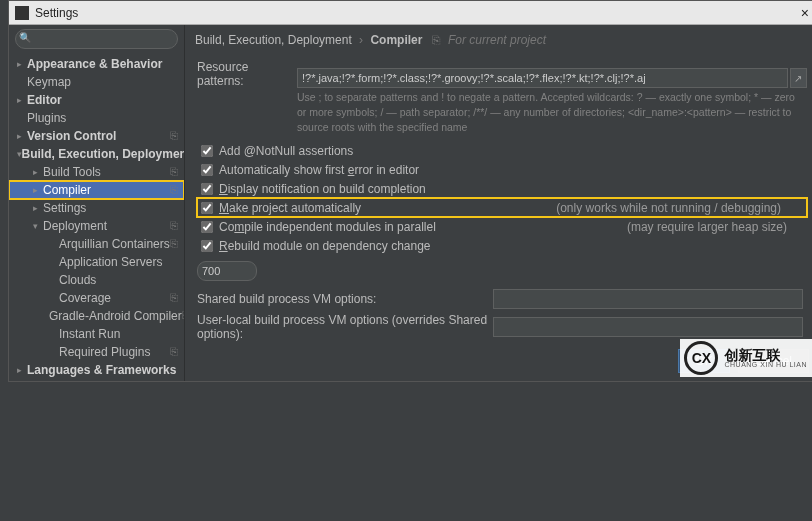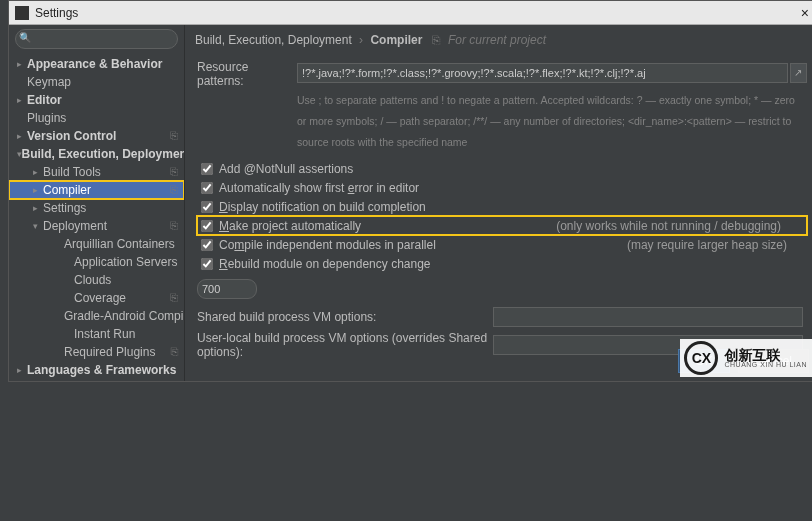--- a/index.html
+++ b/index.html
@@ -12,41 +12,41 @@
   .body { flex:1; display:flex; overflow:hidden; }
   .sidebar { width: 176px; background:#3c3f41; border-right:1px solid #2d2f30; display:flex; flex-direction:column; }
   .search-wrap { padding:4px 6px; }
   .search-input { width:100%; height:20px; background:#45494a; border:1px solid #5e6060; border-radius:10px; color:#bbb; padding:0 18px 0 18px; font-size:11px; }
   .search-rel { position:relative; }
   .search-rel .mag { position:absolute; left:10px; top:7px; font-size:10px; color:#888; }
   .tree { flex:1; overflow:auto; padding-top:2px; }
   .tree-item { display:flex; align-items:center; height:18px; padding-left:6px; cursor:pointer; white-space:nowrap; }
   .tree-item.lvl1 { padding-left:8px; }
   .tree-item.lvl2 { padding-left:24px; }
-  .tree-item.lvl3 { padding-left:40px;gap:15px; }
+  .tree-item.lvl3 { padding-left:40px; }
   .tree-item .arrow { width:10px; display:inline-block; color:#888; font-size:9px; }
   .tree-item .label { color:#bbbbbb; }
   .tree-item.bold .label { color:#d0d0d0; font-weight:600; }
   .tree-item.selected { background:#4b6eaf; }
   .tree-item.selected .label { color:#fff; }
   .tree-item.highlight { outline:2px solid #f5c518; outline-offset:-1px; }
   .tree-item .gear { margin-left:auto; margin-right:6px; color:#777; font-size:10px; }
 
   .main { flex:1; background:#3c3f41; display:flex; flex-direction:column; position:relative; }
   .breadcrumb { padding:8px 10px 6px 10px; color:#bbb; font-size:12px; }
   .breadcrumb .sep { color:#777; margin:0 4px; }
   .breadcrumb .proj-icon { color:#777; margin:0 4px 0 6px; font-size:11px; }
   .breadcrumb .proj { color:#777; font-style:italic; }
   .form { padding:4px 12px 0 12px; }
-  .row { display:flex; align-items:center; margin-bottom:2px; }
+  .row { display:flex; align-items:flex-end; margin-bottom:2px; }
   .row.first { margin-bottom:0; }
   .row .lbl { width:100px; color:#bbb; padding-top:3px; }
   .row .field { flex:1; }
   .textin { width:100%; height:20px; background:#45494a; border:1px solid #5e6060; color:#ccc; padding:0 4px; font-size:11px; }
-  .hint { color:#808080; font-size:10.5px; line-height:21px; padding:2px 0 6px 100px; }
+  .hint { color:#808080; font-size:10.5px; line-height:15px; padding:2px 0 6px 100px; }
   .expand-btn { width:18px; height:20px; background:#4c5052; border:1px solid #5e6060; margin-left:2px; display:flex; align-items:center; justify-content:center; color:#aaa; font-size:10px; cursor:pointer; }
 
   .check-row { display:flex; align-items:center; height:19px; padding-left:4px; }
   .check-row input[type=checkbox]{ margin-right:6px; accent-color:#6a6a6a; width:12px; height:12px; }
   .check-row .clabel { color:#bbb; }
   .check-row .note { color:#9a9a9a; margin-left:auto; padding-right:20px; }
   .check-row .u { text-decoration: underline; }
   .check-row.hl { outline:2px solid #f5c518; outline-offset:-1px; width:max-content; padding-right:6px; }
 
   .setting-row { display:flex; align-items:center; height:24px; margin-top:4px; }

